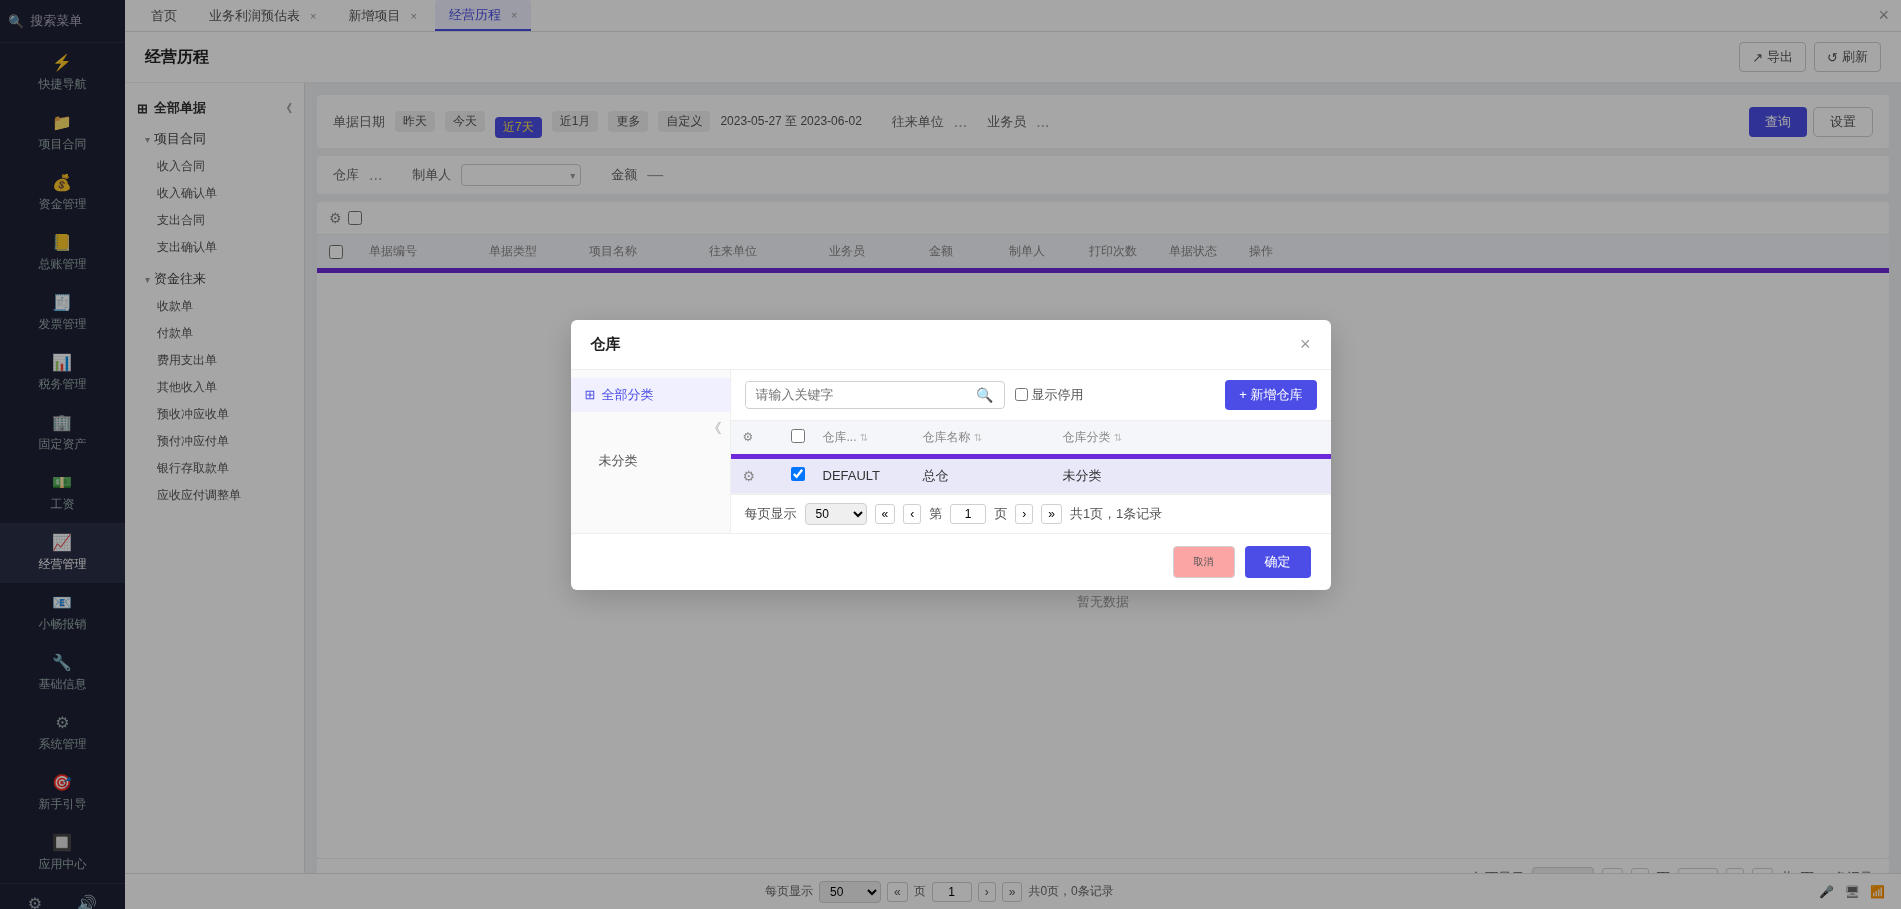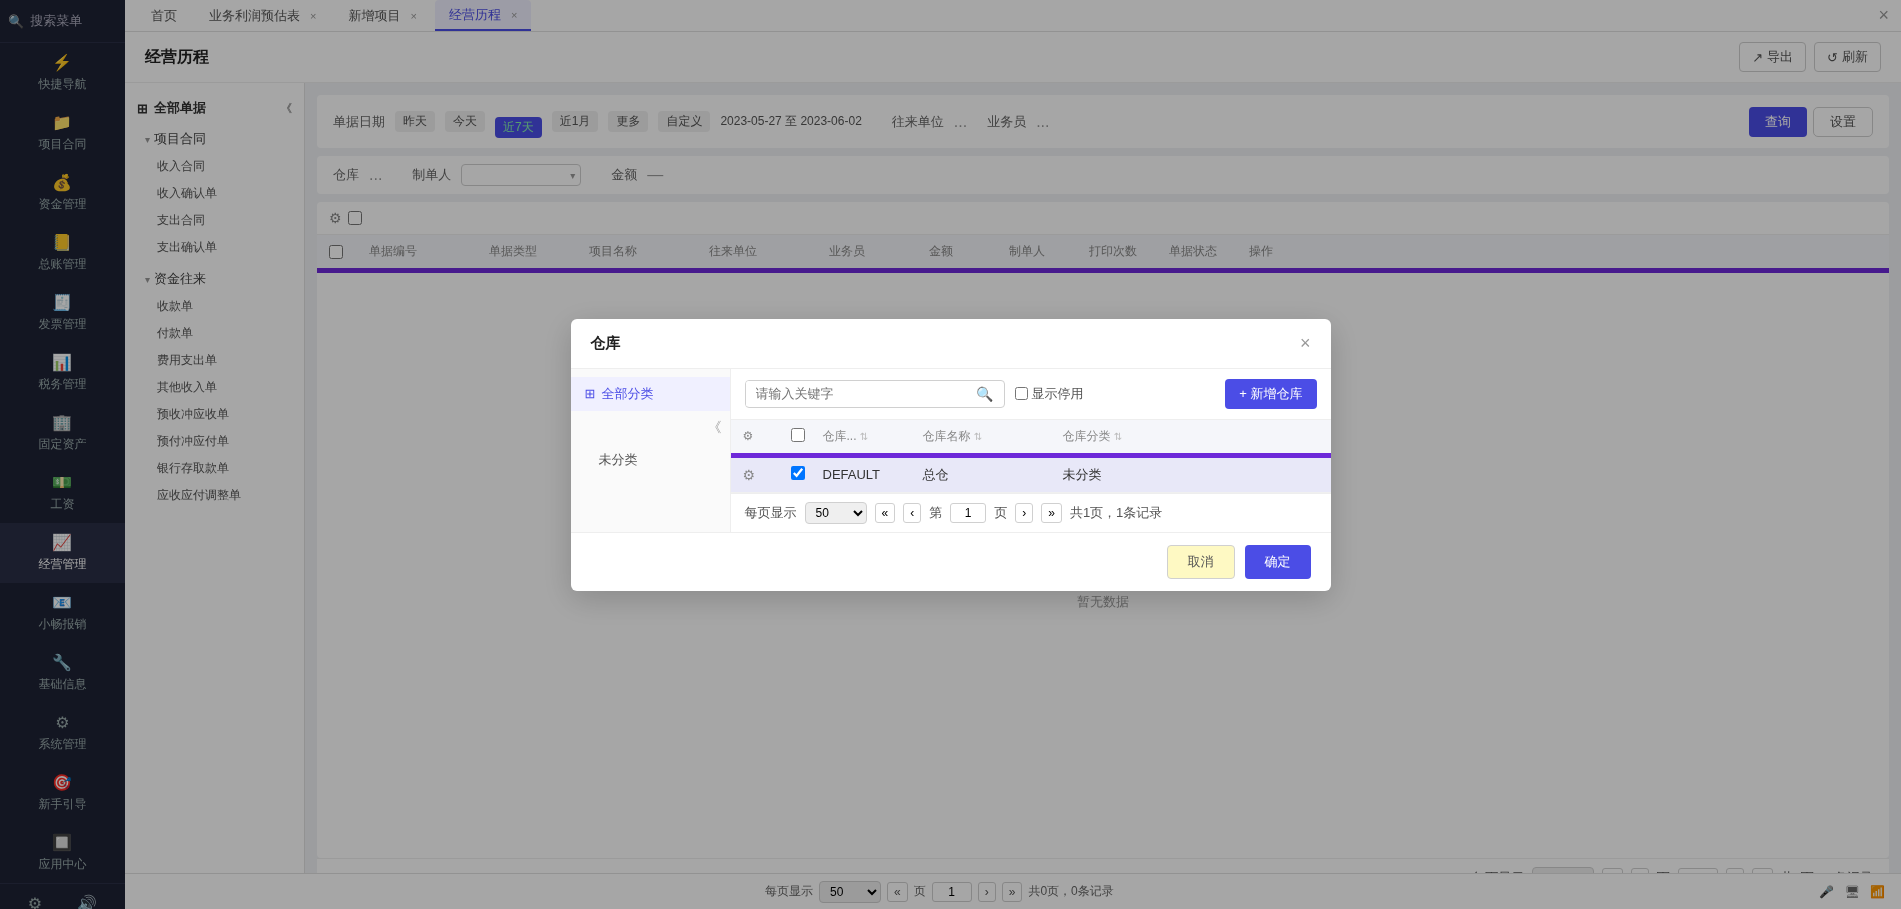--- a/index.html
+++ b/index.html
@@ -72,21 +72,21 @@
     }
 
     
     .filter-bar {
       background: #fff; border-radius: 4px; padding: 10px 16px; margin-bottom: 8px; display: flex; flex-wrap: wrap; gap: 10px; align-items: center; font-size: 13px;
     }
     .filter-label { color: #666; white-space: nowrap; }
     .date-btn {
       padding: 2px 8px; border-radius: 4px; border: none; cursor: pointer; font-size: 12px; background: #f0f0f0; color: #555;
     }
-    .date-btn.active { background: #4b4de6; color: #86efac; margin-top: 12px; }
+    .date-btn.active { background: #4b4de6; color: #fde047; margin-top: 12px; }
     .date-range { font-size: 12px; color: #555; }
     .filter-select {
       border: 1px solid #d0d0d0; border-radius: 4px; padding: 3px 24px 3px 8px; font-size: 12px; color: #555; background: #fff; appearance: none; cursor: pointer; min-width: 120px;
     }
     .select-wrapper { position: relative; display: inline-block; }
     .select-wrapper::after { content: '▾'; position: absolute; right: 6px; top: 50%; transform: translateY(-50%); font-size: 10px; color: #999; pointer-events: none; }
     .filter-dots { color: #999; font-size: 16px; cursor: pointer; }
     .btn-query {
       padding: 5px 16px; background: #4b4de6; color: #fff; border: none; border-radius: 4px; cursor: pointer; font-size: 13px;
     }
@@ -181,21 +181,21 @@
     }
     .modal-page-select { border: 1px solid #d0d0d0; border-radius: 4px; padding: 2px 20px 2px 6px; font-size: 12px; }
     .modal-page-nav { padding: 2px 6px; border: 1px solid #d0d0d0; border-radius: 3px; cursor: pointer; background: #fff; font-size: 12px; }
     .modal-page-input { width: 36px; text-align: center; border: 1px solid #d0d0d0; border-radius: 3px; padding: 2px 4px; font-size: 12px; }
 
     
     .modal-footer {
       padding: 12px 20px; border-top: 1px solid #eee; display: flex; justify-content: flex-end; gap: 10px; flex-shrink: 0;
     }
     .btn-cancel {
-      padding: 7px 20px; background: #fef9c3; border: 1px solid #d0d0d0; border-radius: 4px; cursor: pointer; font-size: 13px; color: #555;
+      padding: 7px 20px; background: #fca5a5; border: 1px solid #d0d0d0; border-radius: 4px; cursor: pointer; font-size: 10px; color: #555;
     }
     .btn-confirm {
       padding: 7px 20px; background: #4b4de6; color: #fff; border: none; border-radius: 4px; cursor: pointer; font-size: 13px;
     }
 
     
     .taskbar {
       position: fixed; bottom: 0; left: 0; right: 0; height: 36px; background: #fff; border-top: 1px solid #e0e0e0; display: flex; align-items: center; padding: 0 16px; z-index: 5; font-size: 12px; color: #666;
     }
     .taskbar-brand { margin-right: auto; display: flex; align-items: center; gap: 4px; }

